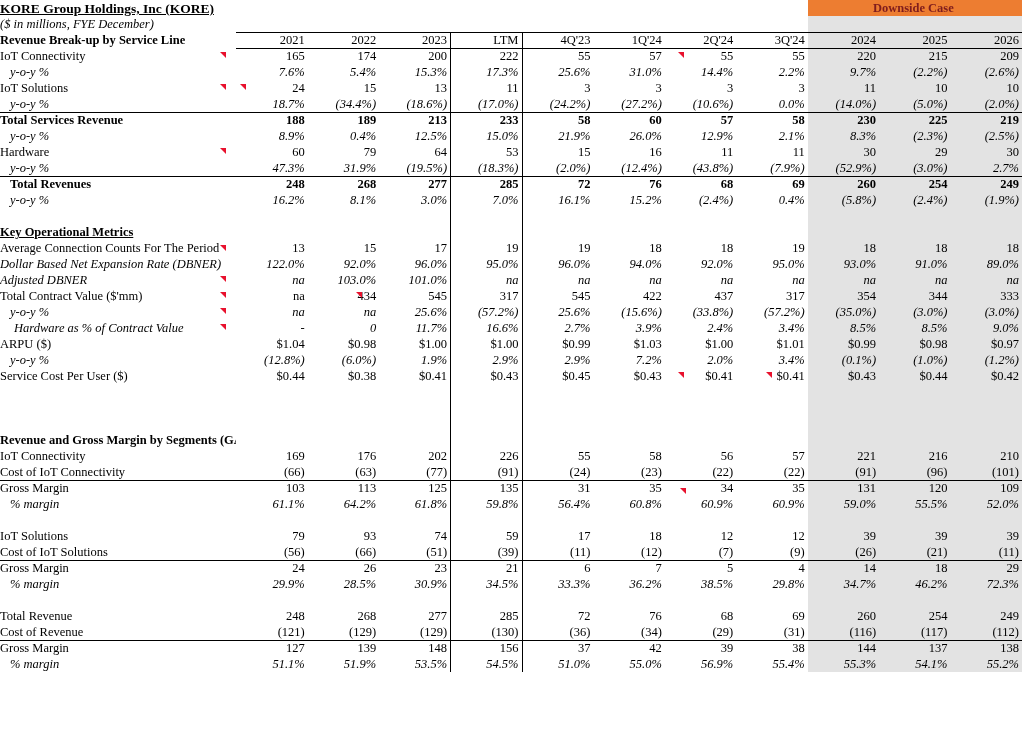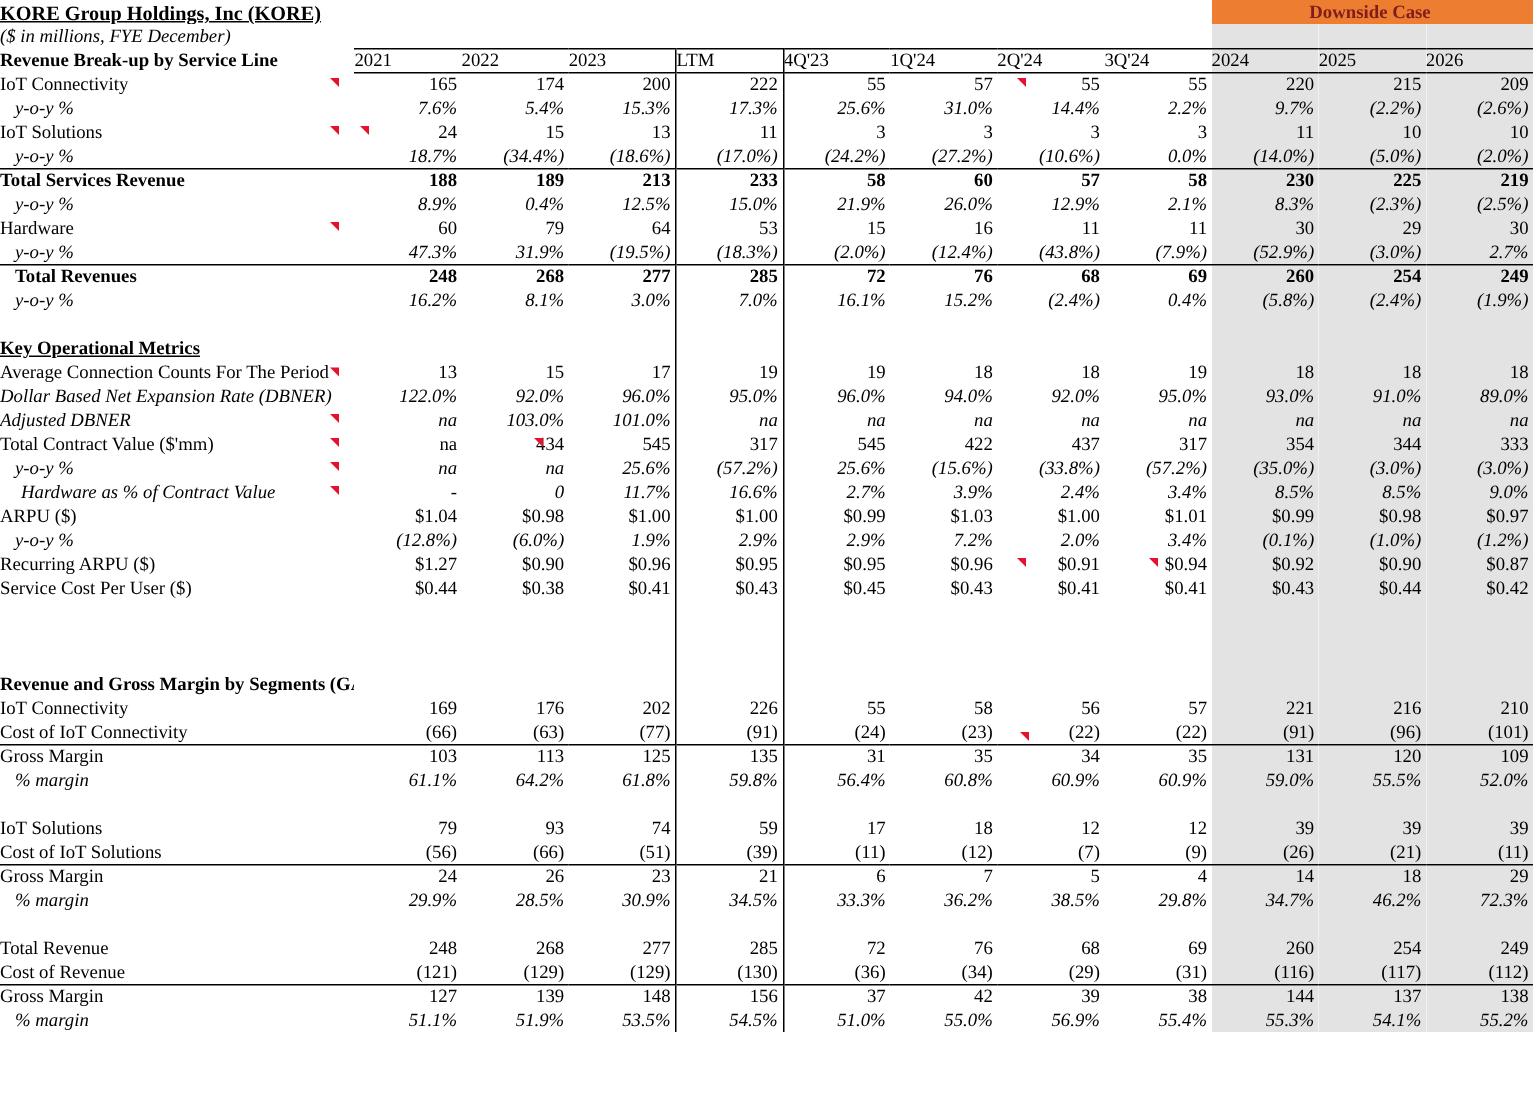--- a/index.html
+++ b/index.html
@@ -63,21 +63,21 @@
   .case-banner {
     background: #ED7D31;
     color: #7f1d1d;
     font-weight: bold;
     text-align: center;
     height: 17px;
     line-height: 17px;
     vertical-align: middle;
   }
   .hdr-year {
-    text-align: left;
+    text-align: right;
     font-weight: normal;
   }
   td.hdr-year { vertical-align: bottom; }
 
   .title-row td { height: 17px; }
   .titlecell {
     font-weight: bold;
     text-decoration: underline;
     font-size: 13.5px;
   }
@@ -440,34 +440,20 @@
           <td class="num i">(6.0%)</td>
           <td class="num i">1.9%</td>
           <td class="num i bl br">2.9%</td>
           <td class="num i">2.9%</td>
           <td class="num i">7.2%</td>
           <td class="num i">2.0%</td>
           <td class="num i">3.4%</td>
           <td class="num i shade">(0.1%)</td>
           <td class="num i shade">(1.0%)</td>
           <td class="num i shade">(1.2%)</td>
-        </tr>
-        <tr>
-          <td class="lbl">Recurring ARPU ($)</td>
-          <td class="num">$1.27</td>
-          <td class="num">$0.90</td>
-          <td class="num">$0.96</td>
-          <td class="num  bl br">$0.95</td>
-          <td class="num">$0.95</td>
-          <td class="num">$0.96</td>
-          <td class="num">$0.91</td>
-          <td class="num">$0.94</td>
-          <td class="num  shade">$0.92</td>
-          <td class="num  shade">$0.90</td>
-          <td class="num  shade">$0.87</td>
         </tr>
         <tr>
           <td class="lbl">Service Cost Per User ($)</td>
           <td class="num">$0.44</td>
           <td class="num">$0.38</td>
           <td class="num">$0.41</td>
           <td class="num  bl br">$0.43</td>
           <td class="num">$0.45</td>
           <td class="num">$0.43</td>
           <td class="num">$0.41</td>

